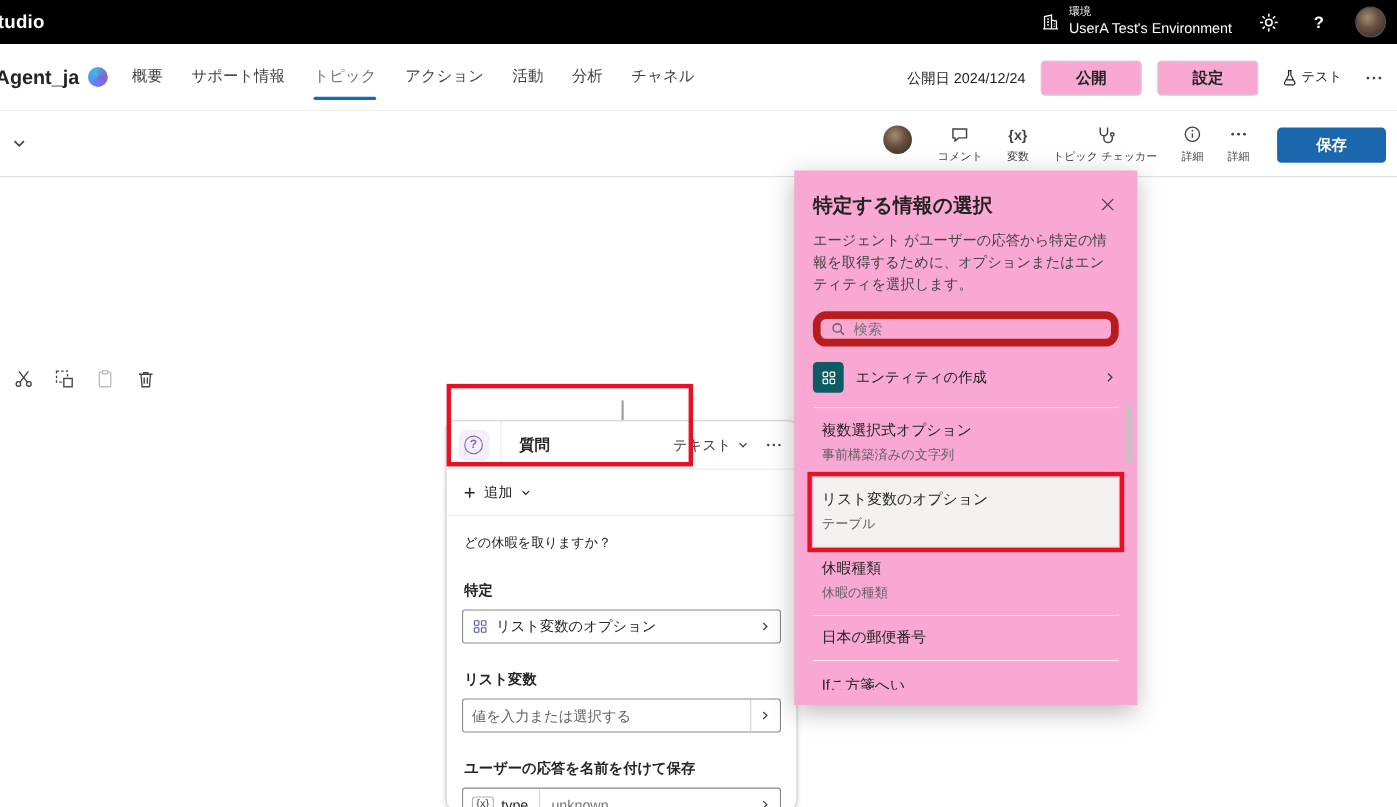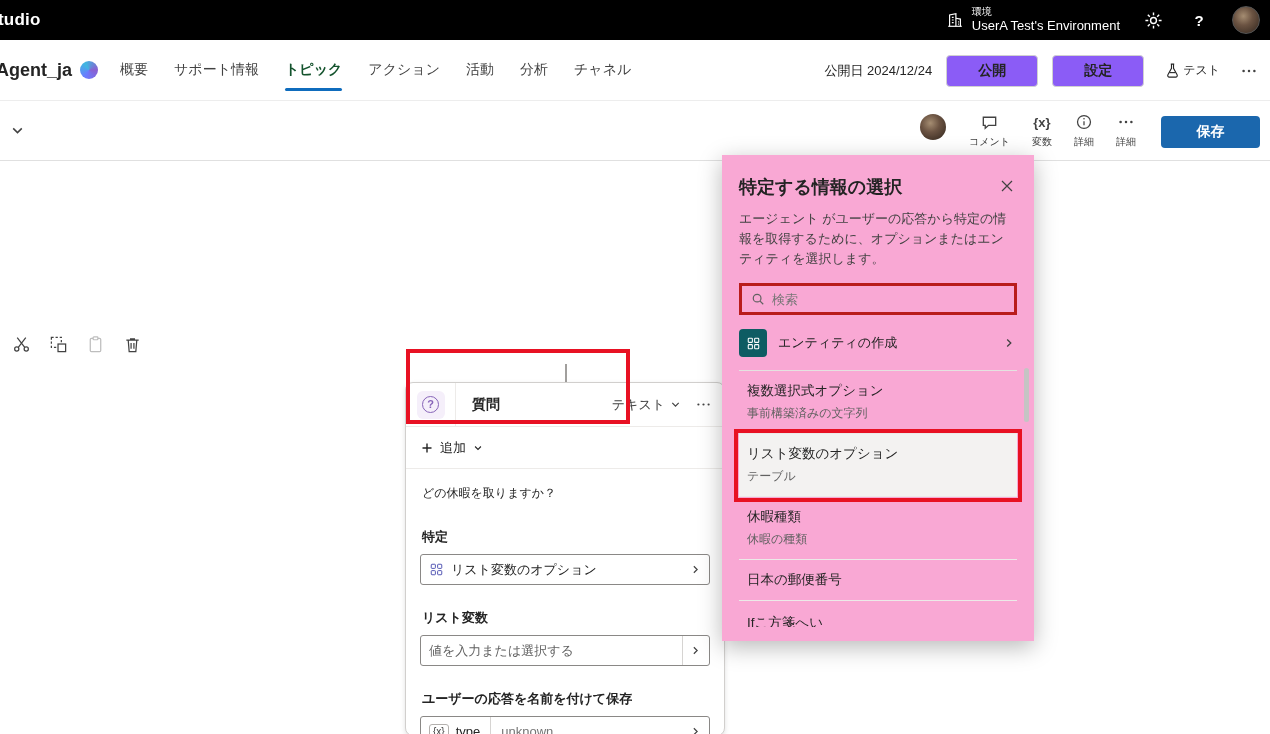--- a/index.html
+++ b/index.html
@@ -17,25 +17,25 @@
   .tb-icon{color:#fff;display:flex;align-items:center;justify-content:center;width:26px;height:26px;cursor:pointer}
   .help-glyph{font-size:15px;font-weight:700}
   .avatar{width:28px;height:28px;border-radius:50%;background:radial-gradient(circle at 40% 35%, #a58d72 0%, #6b5342 40%, #2f241c 100%);border:1px solid #555;cursor:pointer}
 
   
   .appheader{position:absolute;top:40px;left:0;right:0;height:61px;background:#fff;border-bottom:1px solid #ededed;display:flex;align-items:center;z-index:5}
   .agent-name{font-size:18px;font-weight:700;margin-left:-4px;white-space:nowrap}
   .copilot-icon{width:18px;height:18px;border-radius:50%;margin-left:8px;background:conic-gradient(from 210deg,#6a7cff,#3fb8e0,#8a5fd0,#6a7cff);cursor:pointer}
   .tabs{display:flex;gap:26px;margin-left:22px;height:100%;align-items:center}
   .tab{font-size:14px;color:#424242;position:relative;height:100%;display:flex;align-items:center;cursor:pointer;white-space:nowrap}
-  .tab.active{font-weight:700;color:#14532d}
+  .tab.active{font-weight:400;color:#737373}
   .tab.active::after{content:"";position:absolute;left:0;right:0;bottom:9px;height:3px;border-radius:2px;background:#0f6cbd}
   .header-right{position:absolute;right:12px;top:0;height:61px;display:flex;align-items:center;gap:14px}
   .pubdate{font-size:13px;color:#242424;white-space:nowrap}
-  .btn{height:32px;min-width:92px;padding:0 20px;border:1px solid #d1d1d1;border-radius:4px;background:#8b5cf6;font-size:14px;font-weight:600;color:#242424;cursor:pointer;font-family:inherit}
+  .btn{height:32px;min-width:92px;padding:0 20px;border:1px solid #d1d1d1;border-radius:4px;background:#f9a8d4;font-size:14px;font-weight:600;color:#242424;cursor:pointer;font-family:inherit}
   .test-stack{display:flex;flex-direction:row;align-items:center;gap:2px;font-size:12px;color:#242424;cursor:pointer;padding:0 6px}
   .more-btn{color:#424242;cursor:pointer;display:flex;align-items:center}
 
   
   .topicbar{position:absolute;top:101px;left:0;right:0;height:60px;background:#fff;border-bottom:1px solid #e0e0e0;z-index:4}
   .collapse{position:absolute;left:10px;top:22px;color:#424242;cursor:pointer}
   .topic-actions{position:absolute;right:10px;top:7px;display:flex;align-items:flex-start;gap:4px}
   .t-avatar{width:26px;height:26px;border-radius:50%;margin:6px 10px 0 0;background:radial-gradient(circle at 40% 35%, #a58d72 0%, #6b5342 40%, #2f241c 100%);cursor:pointer}
   .t-act{display:flex;flex-direction:column;align-items:center;gap:3px;font-size:10px;color:#424242;padding:4px 9px;cursor:pointer;white-space:nowrap}
   .t-act .glyph{height:20px;display:flex;align-items:center;justify-content:center;font-size:13px;font-weight:600}
@@ -73,21 +73,21 @@
   .var-name{margin-right:10px}
   .sep-v2{width:1px;height:29px;background:#d6d4d2;margin-right:10px}
   .var-type{color:#757575}
 
   
   .panel{position:absolute;left:722px;top:155px;width:312px;height:486px;background:#f9a8d4;box-shadow:0 6px 22px rgba(0,0,0,.28);z-index:5;overflow:hidden}
   .panel-pad{padding:20px 17px 0}
   .panel-title{font-size:18px;font-weight:700;color:#242424}
   .panel-close{position:absolute;top:20px;right:16px;width:22px;height:22px;display:flex;align-items:center;justify-content:center;color:#424242;cursor:pointer}
   .panel-desc{font-size:13px;color:#424242;line-height:1.55;margin-top:10px}
-  .searchbox{margin-top:14px;height:32px;border:3px solid #b91c1c;border-radius:0;display:flex;align-items:center;padding:0 9px;gap:7px;color:#616161}
+  .searchbox{margin-top:14px;height:32px;border:7px solid #b91c1c;border-radius:12px;display:flex;align-items:center;padding:0 9px;gap:7px;color:#616161}
   .searchbox input{border:none;outline:none;font-size:13px;flex:1;color:#242424;font-family:inherit;background:transparent}
   .create-row{display:flex;align-items:center;gap:11px;padding:14px 2px 13px 0;border-bottom:1px solid #e4e2e0;cursor:pointer}
   .entity-badge{width:28px;height:28px;border-radius:4px;background:#0e5c63;color:#fff;display:flex;align-items:center;justify-content:center;flex:0 0 28px}
   .create-label{font-size:13px;color:#242424}
   .create-chev{margin-left:auto;color:#424242;display:flex;align-items:center}
   .p-item{padding:11px 8px 11px 8px;border-bottom:1px solid #eceae8;cursor:pointer;position:relative}
   .p-item .l1{font-size:13.5px;color:#242424}
   .p-item .l2{font-size:12px;color:#616161;margin-top:5px}
   .p-item .l2:empty{display:none}
   .p-item.selected{background:#f3f2f1;outline:4px solid #e81123;outline-offset:1px}
@@ -183,20 +183,30 @@
             </svg>
         </span>
         <span>コメント</span>
       </div>
       <div class="t-act">
         <span class="glyph">{x}</span>
         <span>変数</span>
       </div>
       <div class="t-act">
         <span class="glyph">
+          <svg viewBox="0 0 20 20" width="19" height="19" fill="none" stroke="currentColor" stroke-width="1.4">
+              <path d="M5.5 3v4.5a3.5 3.5 0 0 0 7 0V3"></path>
+              <path d="M9 11.5v2a4 4 0 0 0 8 0v-1.8"></path>
+              <circle cx="17" cy="9.7" r="1.6"></circle>
+            </svg>
+        </span>
+        <span>トピック チェッカー</span>
+      </div>
+      <div class="t-act">
+        <span class="glyph">
           <svg viewBox="0 0 20 20" width="18" height="18" fill="none" stroke="currentColor" stroke-width="1.4">
               <circle cx="10" cy="10" r="7.2"></circle>
               <path d="M10 9.2v4.3"></path>
               <circle cx="10" cy="6.4" r=".9" fill="currentColor" stroke="none"></circle>
             </svg>
         </span>
         <span>詳細</span>
       </div>
       <div class="t-act">
         <span class="glyph">

